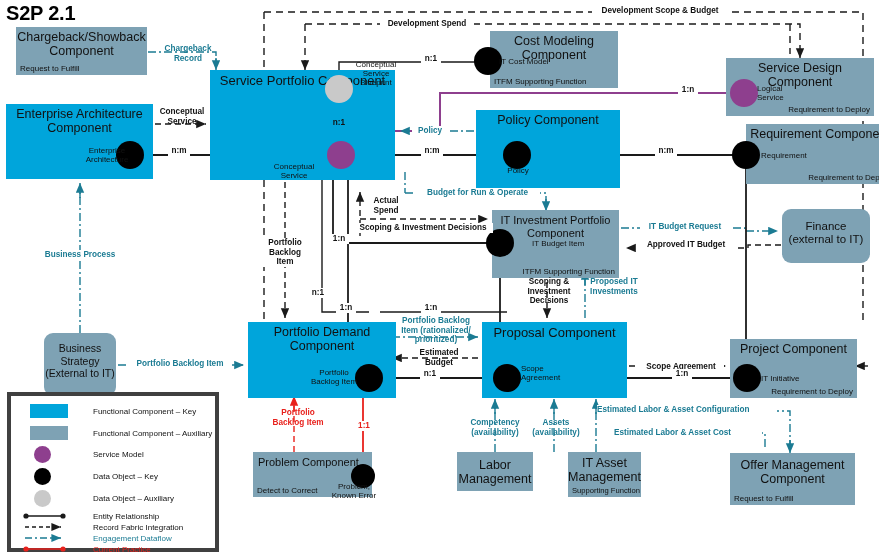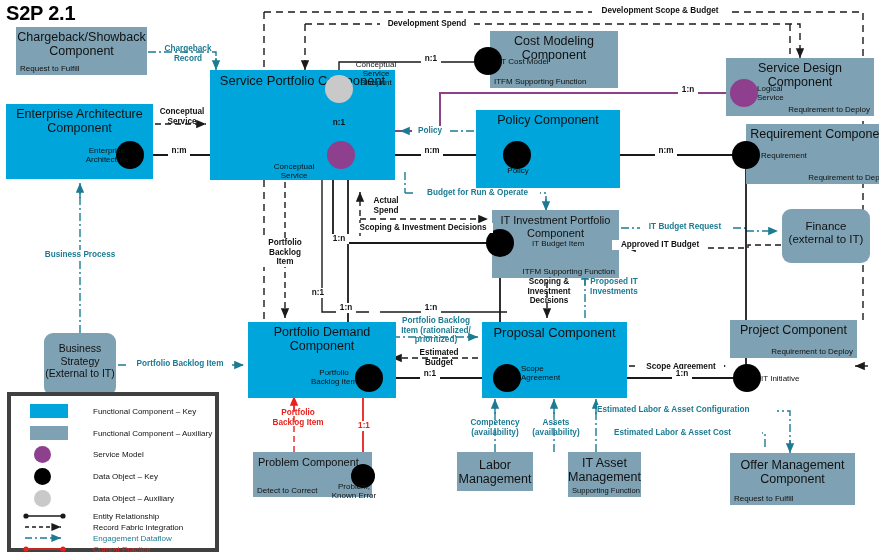--- a/index.html
+++ b/index.html
@@ -287,21 +287,21 @@
   </div>
 
   <div class="box key" style="left:248px;top:322px;width:148px;height:76px;">
     <div class="bname">Portfolio Demand Component</div>
   </div>
 
   <div class="box key" style="left:482px;top:322px;width:145px;height:76px;">
     <div class="bname" style="font-size:13px;">Proposal Component</div>
   </div>
 
-  <div class="box aux" style="left:730px;top:320px;width:127px;height:38px;">
+  <div class="box aux" style="left:730px;top:339px;width:127px;height:59px;">
     <div class="bname small">Project Component</div>
     <div class="lifecycle right">Requirement to Deploy</div>
   </div>
 
   <div class="box aux" style="left:253px;top:452px;width:119px;height:45px;">
     <div class="bname small" style="text-align:left;left:5px;font-size:11px;">Problem Component</div>
     <div class="lifecycle">Detect to Correct</div>
   </div>
 
   <div class="box aux" style="left:568px;top:452px;width:73px;height:45px;">
@@ -355,21 +355,21 @@
   <div class="edgelabel" style="left:168px;top:146px;width:22px;background:#fff;">n:m</div>
   <div class="edgelabel" style="left:421px;top:146px;width:22px;background:#fff;">n:m</div>
   <div class="edgelabel" style="left:655px;top:146px;width:22px;background:#fff;">n:m</div>
   <div class="edgelabel teal" style="left:412px;top:126px;width:36px;background:#fff;">Policy</div>
   <div class="edgelabel" style="left:678px;top:85px;width:20px;background:#fff;">1:n</div>
   <div class="edgelabel teal" style="left:415px;top:188px;width:125px;background:#fff;">Budget for Run &amp; Operate</div>
   <div class="edgelabel wrap" style="left:366px;top:196px;width:40px;">Actual Spend</div>
   <div class="edgelabel" style="left:353px;top:223px;width:140px;background:#fff;">Scoping &amp; Investment Decisions</div>
   <div class="edgelabel" style="left:329px;top:234px;width:20px;background:#fff;">1:n</div>
   <div class="edgelabel teal" style="left:640px;top:222px;width:90px;background:#fff;">IT Budget Request</div>
-  <div class="edgelabel" style="left:612px;top:240px;width:96px;background:#fff;">Approved IT Budget</div>
+  <div class="edgelabel" style="left:638px;top:240px;width:96px;background:#fff;">Approved IT Budget</div>
   <div class="edgelabel teal" style="left:38px;top:250px;width:84px;background:#fff;">Business Process</div>
   <div class="edgelabel wrap" style="left:260px;top:238px;width:50px;background:#fff;">Portfolio Backlog Item</div>
   <div class="edgelabel" style="left:308px;top:288px;width:20px;background:#fff;">n:1</div>
   <div class="edgelabel wrap" style="left:517px;top:277px;width:64px;">Scoping &amp; Investment Decisions</div>
   <div class="edgelabel teal wrap" style="left:576px;top:277px;width:76px;">Proposed IT Investments</div>
   <div class="edgelabel" style="left:336px;top:303px;width:20px;background:#fff;">1:n</div>
   <div class="edgelabel" style="left:421px;top:303px;width:20px;background:#fff;">1:n</div>
   <div class="edgelabel teal" style="left:128px;top:359px;width:104px;background:#fff;">Portfolio Backlog Item</div>
   <div class="edgelabel teal wrap" style="left:393px;top:316px;width:86px;">Portfolio Backlog Item (rationalized/ prioritized)</div>
   <div class="edgelabel wrap" style="left:411px;top:348px;width:56px;">Estimated Budget</div>

